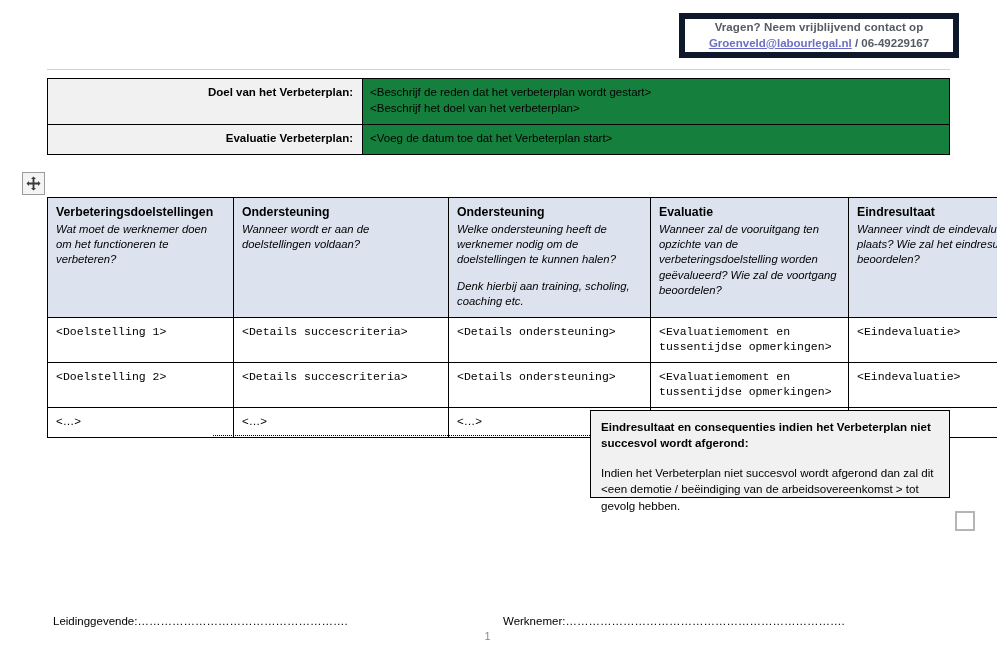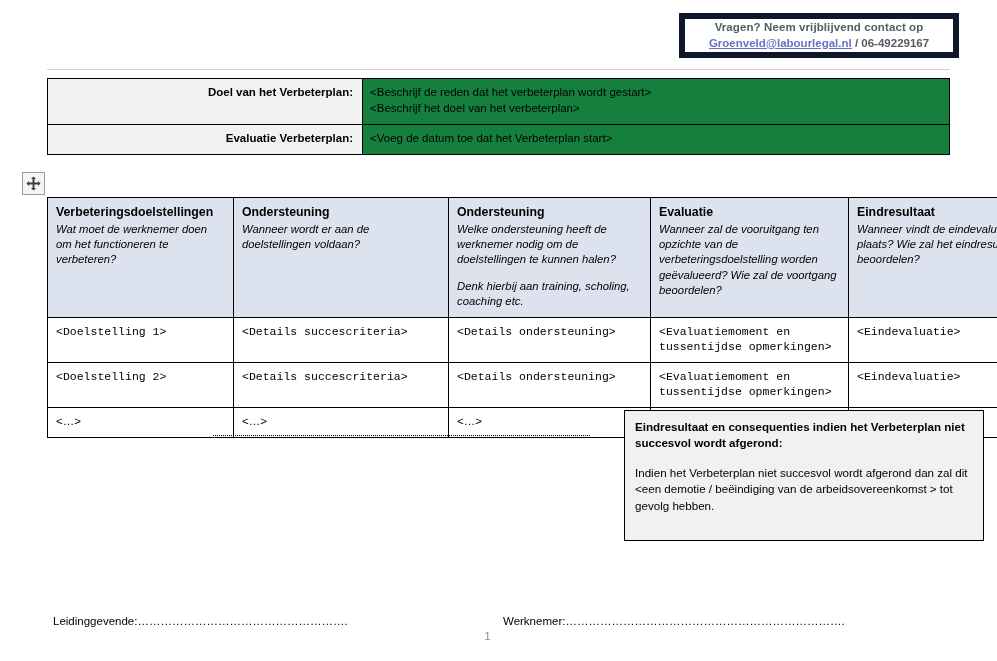--- a/index.html
+++ b/index.html
@@ -183,28 +183,27 @@
     border-top: 1px dotted #000;
     height: 0;
   }
 
   
   #outcome-box {
     position: absolute;
     left: 590px;
     top: 410px;
     width: 360px;
-    height: 131px;
+    height: 88px;
     box-sizing: border-box;
     border: 1px solid #000;
     background: #f1f1f1;
     padding: 8px 10px 8px 10px;
     font-size: 11.6px;
     line-height: 1.42;
-    margin-left: 34px;
   }
   #outcome-box .ob-title {
     font-weight: bold;
   }
   #outcome-box .ob-body {
     margin-top: 13px;
   }
 
   
   #sig-left {

